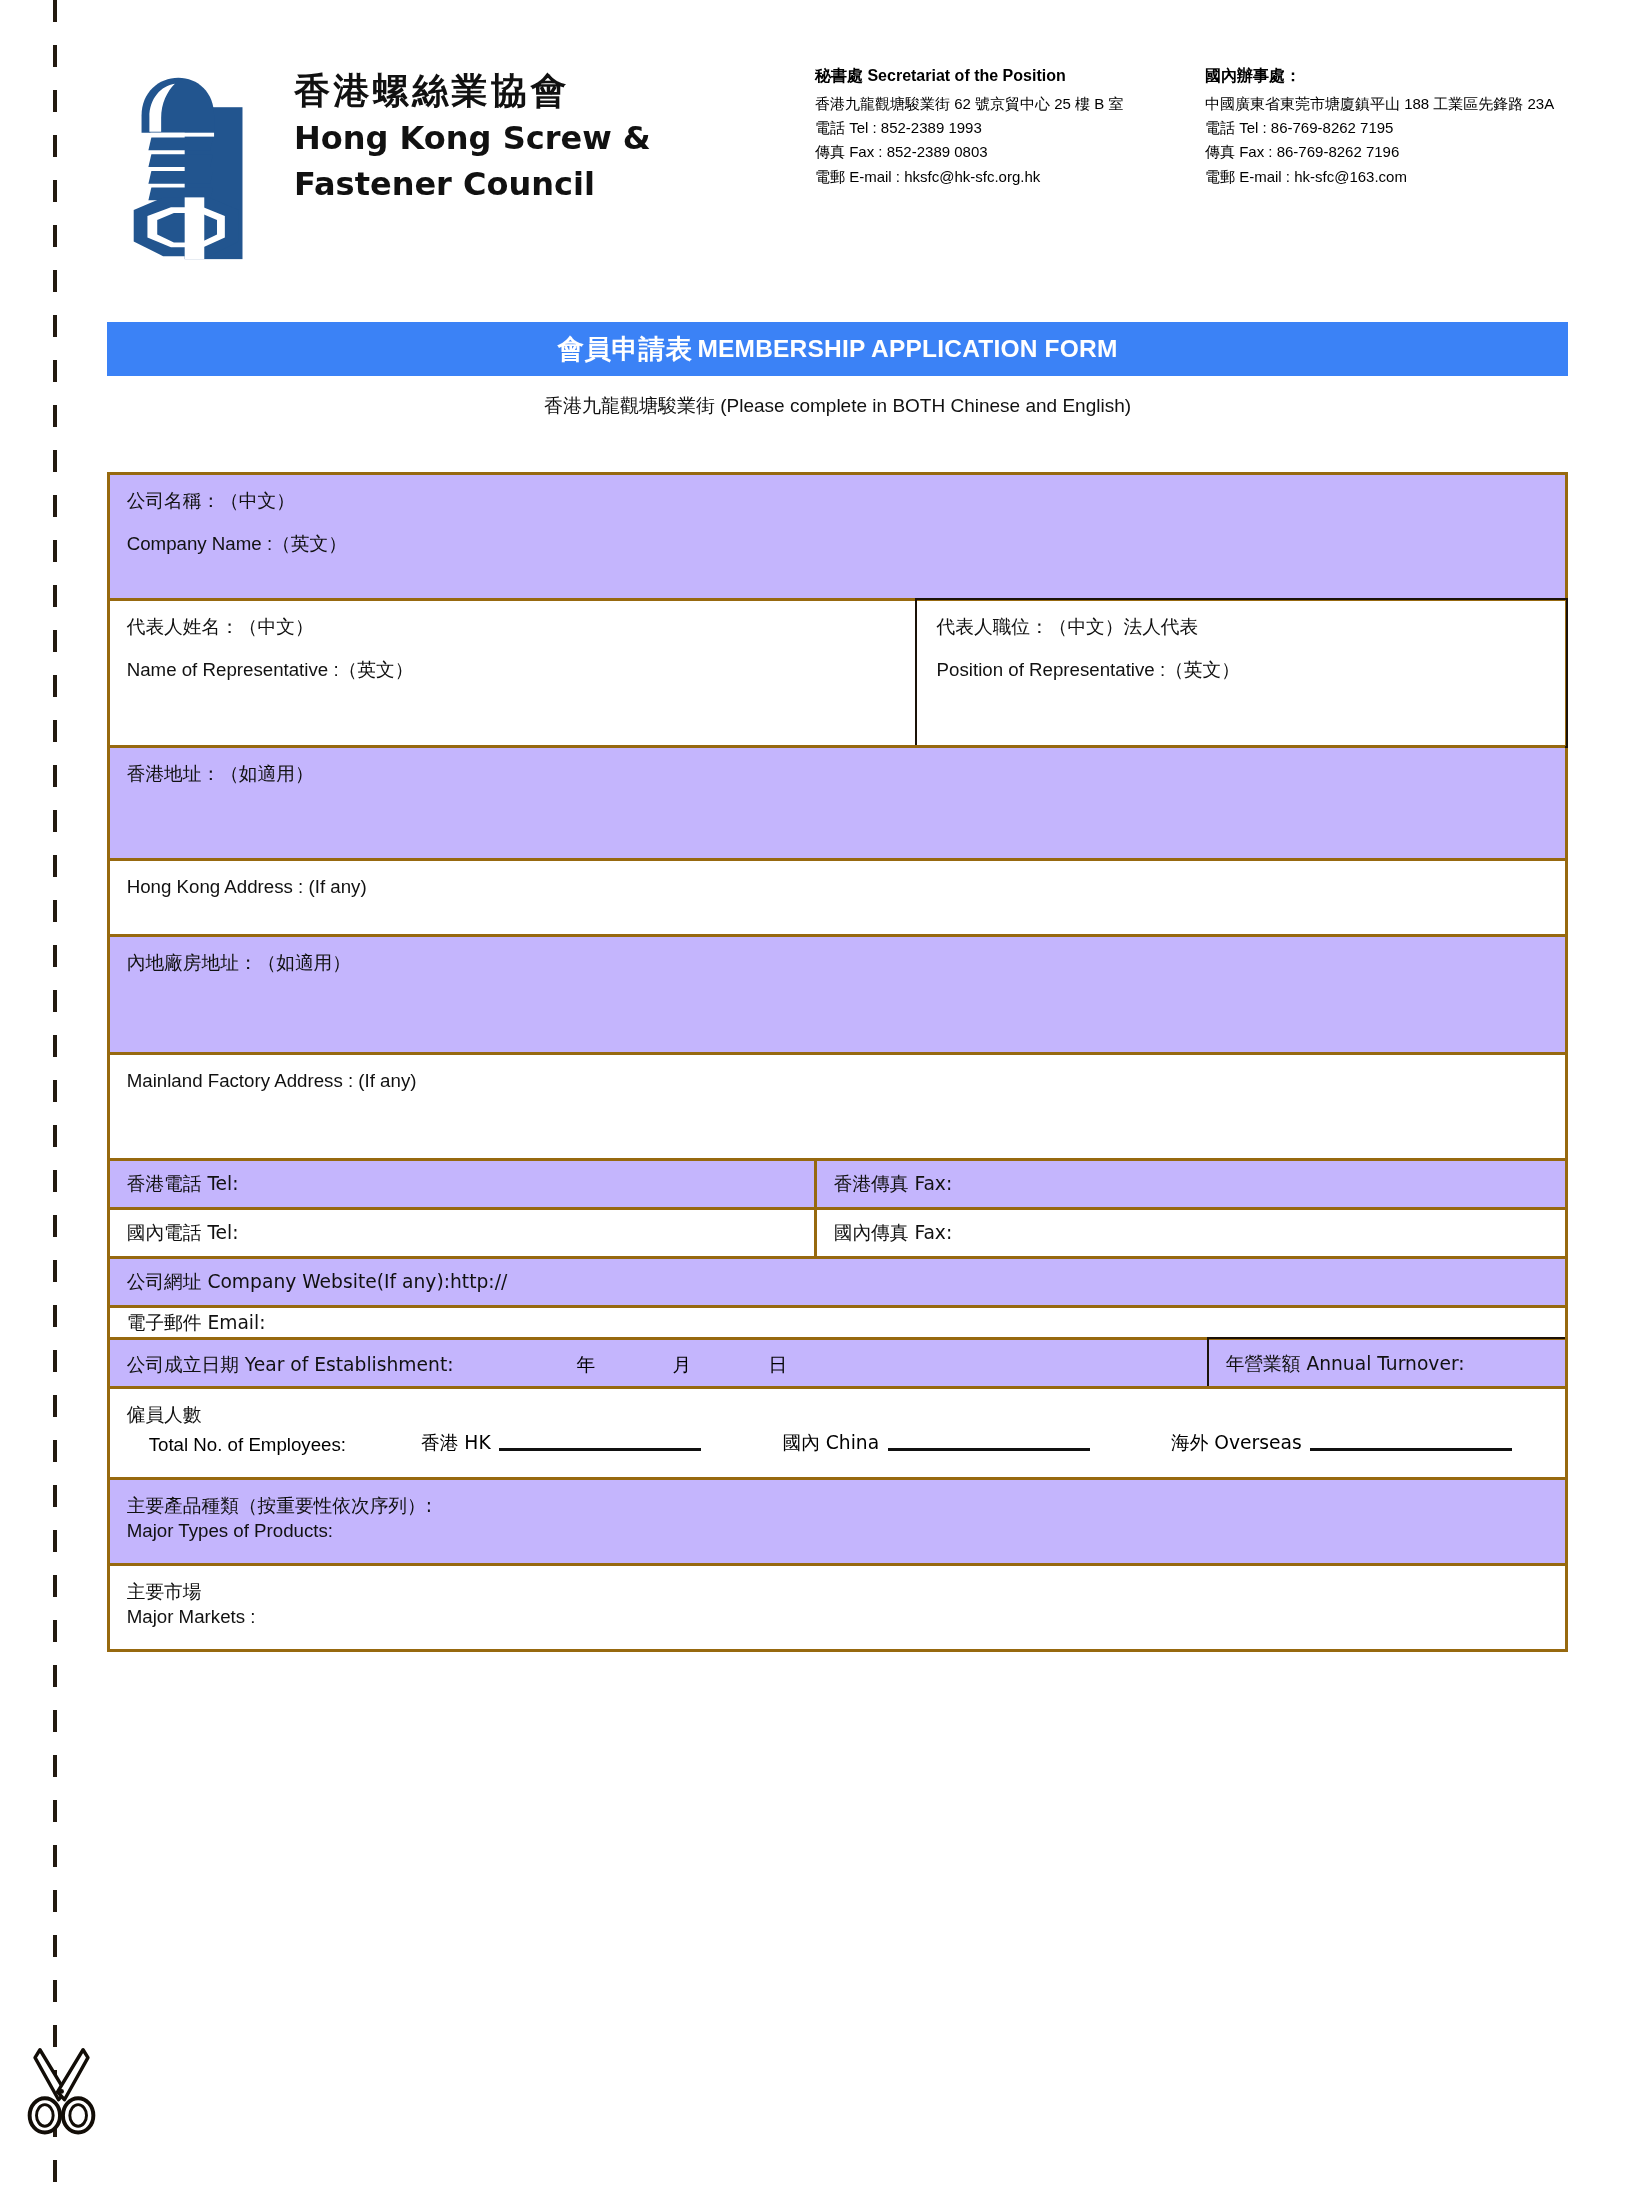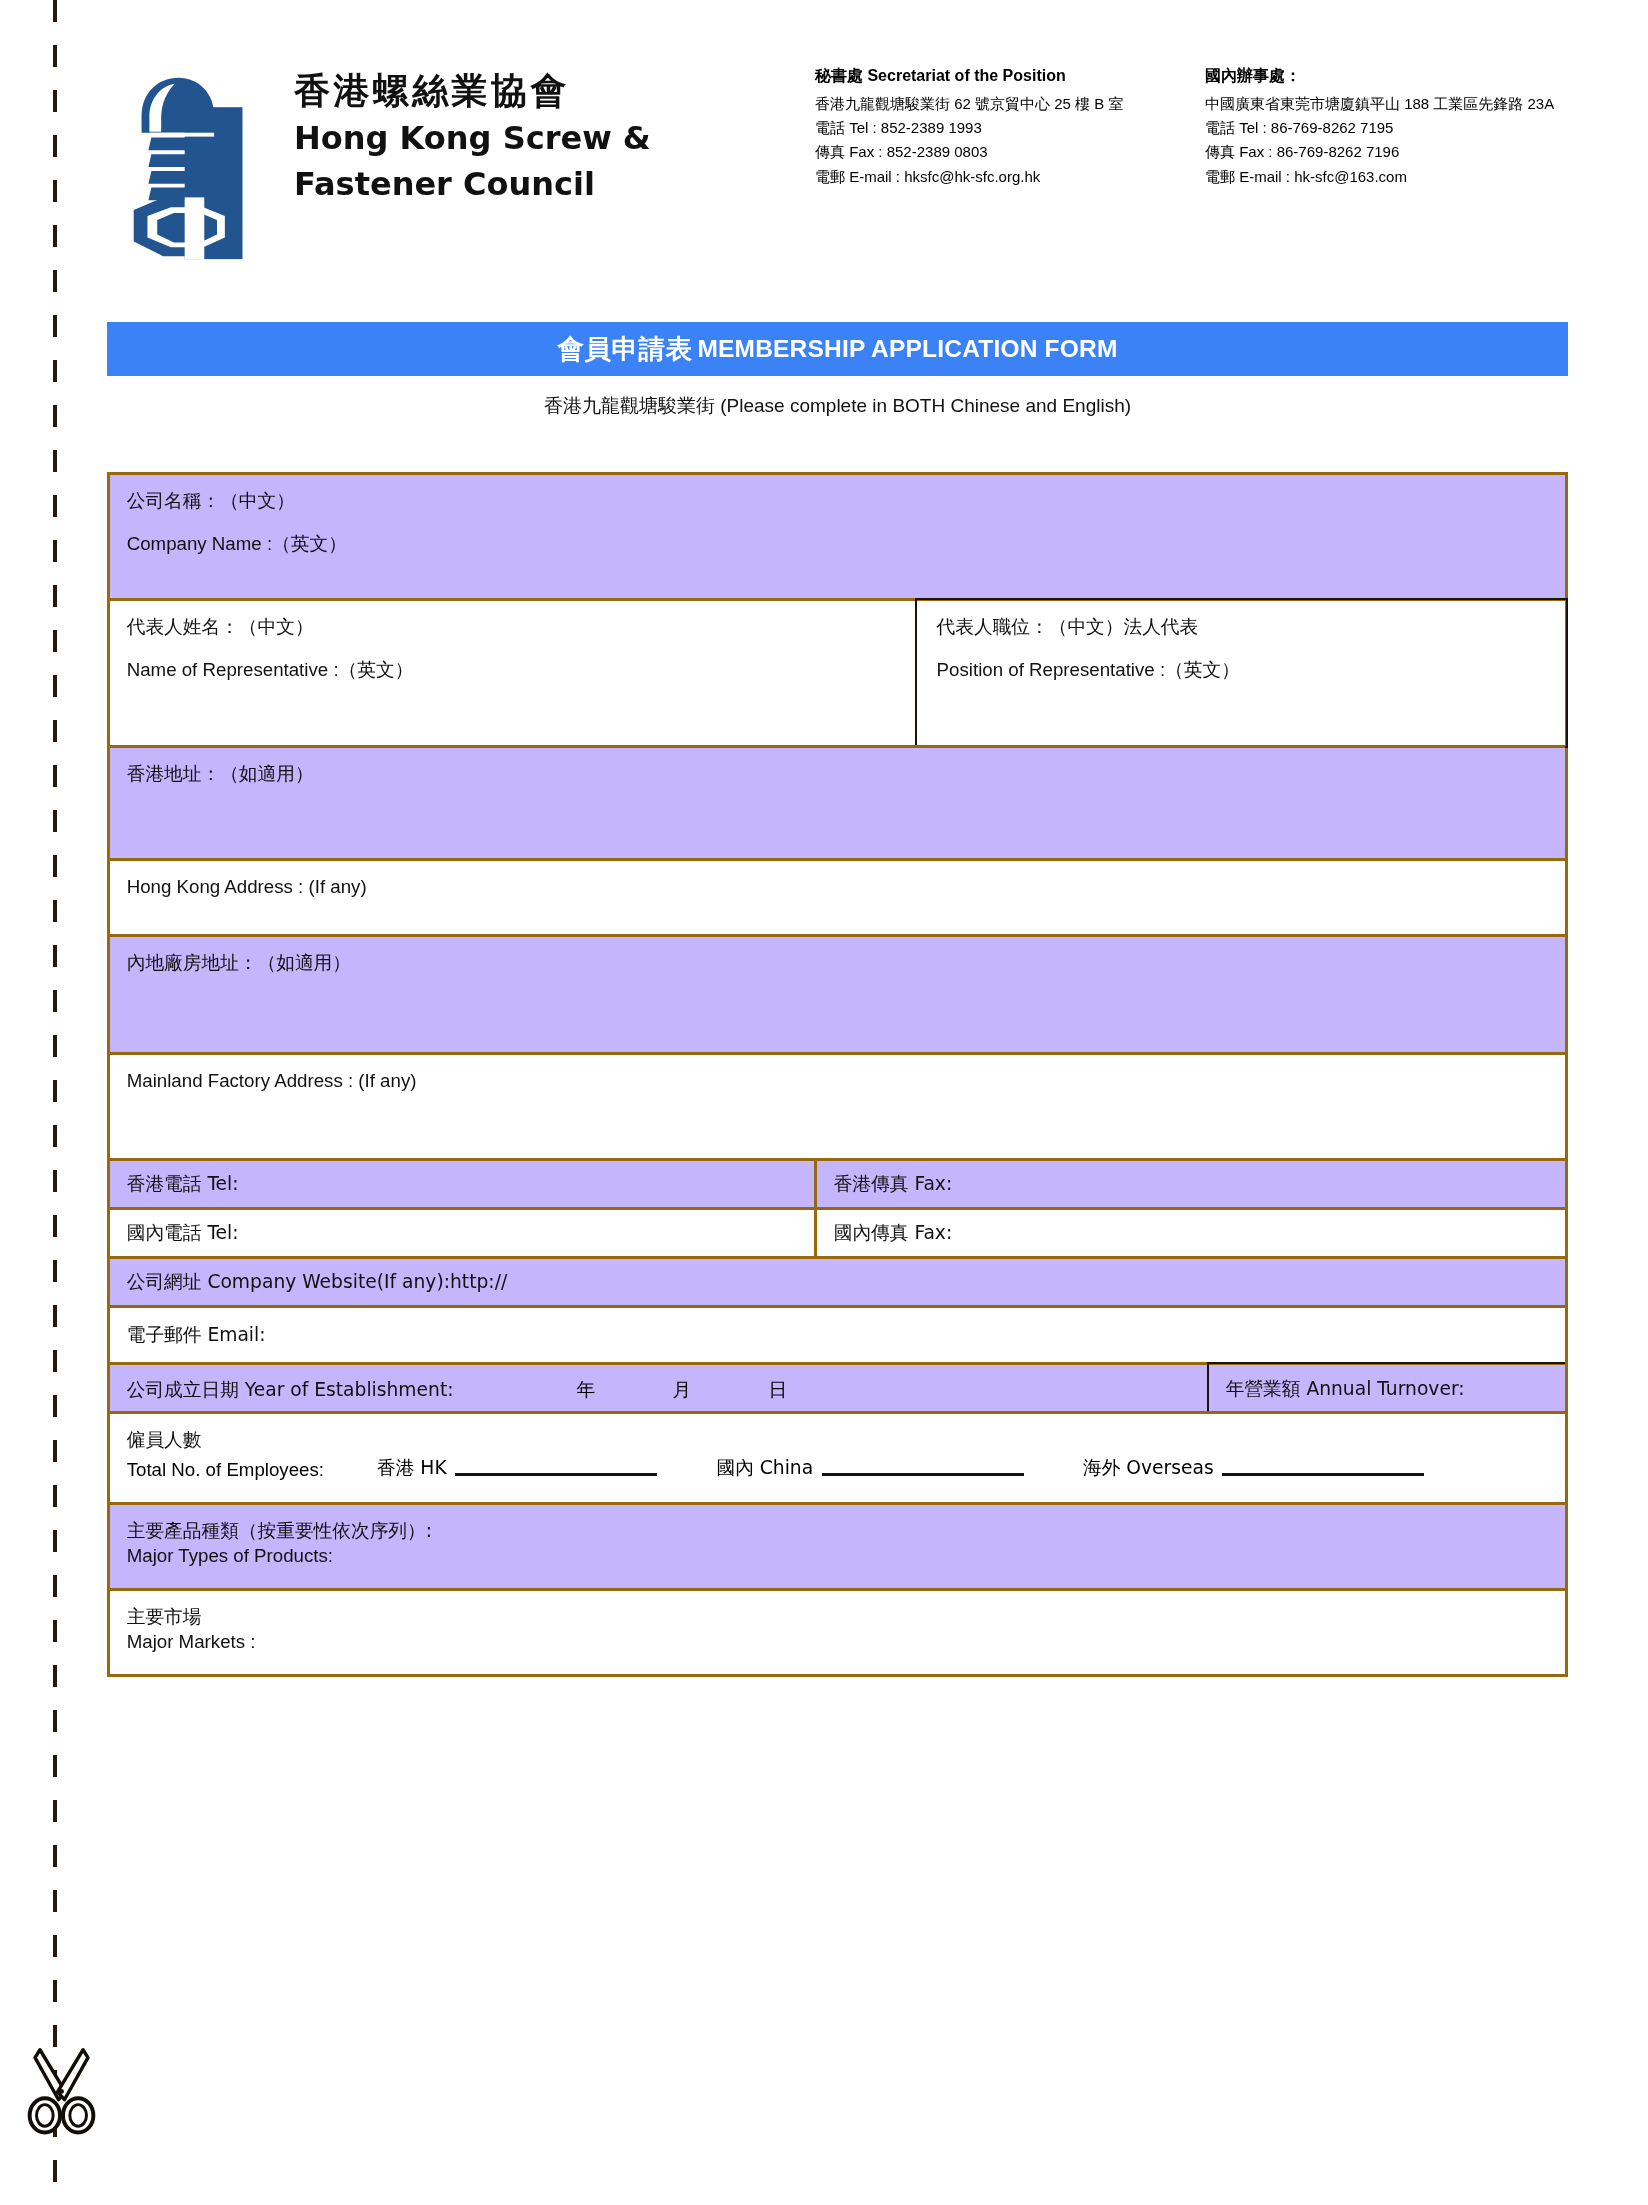--- a/index.html
+++ b/index.html
@@ -86,21 +86,21 @@
 
   
   .r-company   { height: 123px; }
   .r-rep       { height: 147px; }
   .r-addr-cn   { height: 113px; }
   .r-addr-en   { height: 76px; }
   .r-fac-cn    { height: 118px; }
   .r-fac-en    { height: 106px; }
   .r-telfax    { height: 49px; }
   .r-website   { height: 49px; }
-  .r-email     { height: 57px; }
+  .r-email     { height: 32px; }
   .r-estab     { height: 49px; }
   .r-emp       { height: 91px; }
   .r-products  { height: 86px; }
   .r-markets   { height: 86px; }
 
   
   .rep-left  { width: 805px; }
   .rep-right {
     flex: 1;
     border-left: 2.9px solid #1b1208;
@@ -119,21 +119,21 @@
   .estab-left  { width: 1097px; display: flex; align-items: center; }
   .estab-right {
     flex: 1; border-left: 2.9px solid #1b1208; border-top: 2.9px solid #1b1208;
     margin-top: -3.4px; display: flex; align-items: center;
   }
   .ymd { display: inline-flex; margin-left: 123px; }
   .ymd span { display: inline-block; width: 96px; font-family: "DejaVu Sans", sans-serif; font-size: 18.7px; }
 
   
   .emp-line { display: flex; align-items: flex-end; margin-top: 2.9px; }
-  .emp-seg { display: flex; align-items: flex-end; }
+  .emp-seg { display: flex; align-items: flex-end; margin-left: 22px; }
   .emp-tag { font-size: 18.7px; white-space: nowrap; }
   .emp-rule { display: inline-block; height: 2.5px; background: #111111; margin: 0 0 4.9px 8.8px; }
   .w-hk    { width: 202px; }
   .w-cn    { width: 202px; }
   .w-os    { width: 202px; }
   .sp-a { width: 53px; }
   .sp-b { width: 59px; }
 
   
   .vc { display: flex; align-items: center; height: 100%; padding-top: 0; padding-bottom: 0; }

